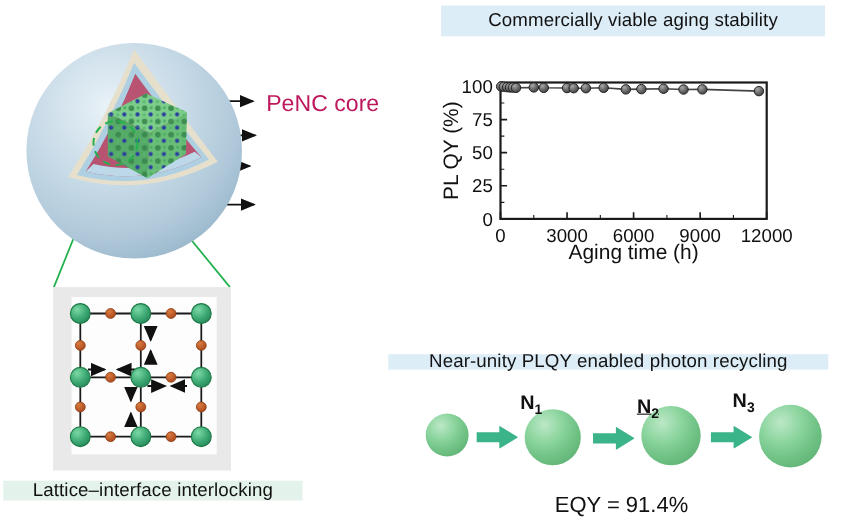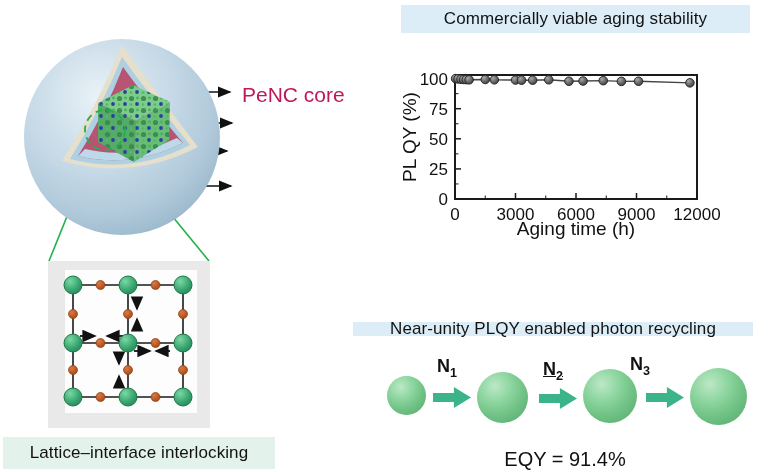--- a/index.html
+++ b/index.html
@@ -5,21 +5,21 @@
   html,body{margin:0;padding:0;background:#fff;}
   .canvas{position:relative;width:768px;height:472px;background:#ffffff;
           font-family:"Liberation Sans",sans-serif;overflow:hidden;color:#111;}
   .abs{position:absolute;}
   .tag{position:absolute;display:flex;align-items:center;justify-content:center;
        font-size:17px;color:#121212;letter-spacing:.1px;}
   .tag.mint{background:#e3f2ea;}
   .tag.blue{background:#dcedf8;}
   .shell-label{position:absolute;font-size:21px;color:#be185d;white-space:nowrap;}
   .shell-label sub{font-size:70%;}
-  .nlbl{position:absolute;font-size:18px;font-weight:bold;color:#111;}
+  .nlbl{position:absolute;font-size:18px;font-weight:bold;color:#111;margin-left:36px;}
   .nlbl sub{font-size:70%;font-weight:bold;}
   .psphere{position:absolute;border-radius:50%;
      background:radial-gradient(circle at 35% 28%, #bce8c6 0%, #8ad49d 35%, #6ec083 62%, #55a86b 100%);}
   .block-arrow{position:absolute;width:38px;height:21px;background:#3bb489;
      clip-path:polygon(0 28%,55% 28%,55% 0,100% 50%,55% 100%,55% 72%,0 72%);}
   .eqy{position:absolute;font-size:20px;color:#111;text-align:center;}
   svg text{font-family:"Liberation Sans",sans-serif;}
 </style>
 </head>
 <body>
@@ -133,21 +133,21 @@
         <circle cx="135" cy="24" r="9"></circle>
       <circle cx="25" cy="82" r="9"></circle>
         <circle cx="80" cy="82" r="9"></circle>
         <circle cx="135" cy="82" r="9"></circle>
       <circle cx="25" cy="136" r="9"></circle>
         <circle cx="80" cy="136" r="9"></circle>
         <circle cx="135" cy="136" r="9"></circle>
     </g>
   </svg>
 
-  <div class="tag mint" style="left:3px;top:437px;width:272px;height:32px;">
+  <div class="tag mint" style="left:3px;top:437px;width:272px;height:18px;">
     <span>Lattice–interface interlocking</span>
   </div>
 
   <div class="tag blue" style="left:401px;top:5px;width:349px;height:28px;">
     <span>Commercially viable aging stability</span>
   </div>
 
   <svg class="abs" style="left:400px;top:48px" width="350" height="192">
     <defs>
       <radialGradient id="ballG" cx="35%" cy="30%" r="75%">

